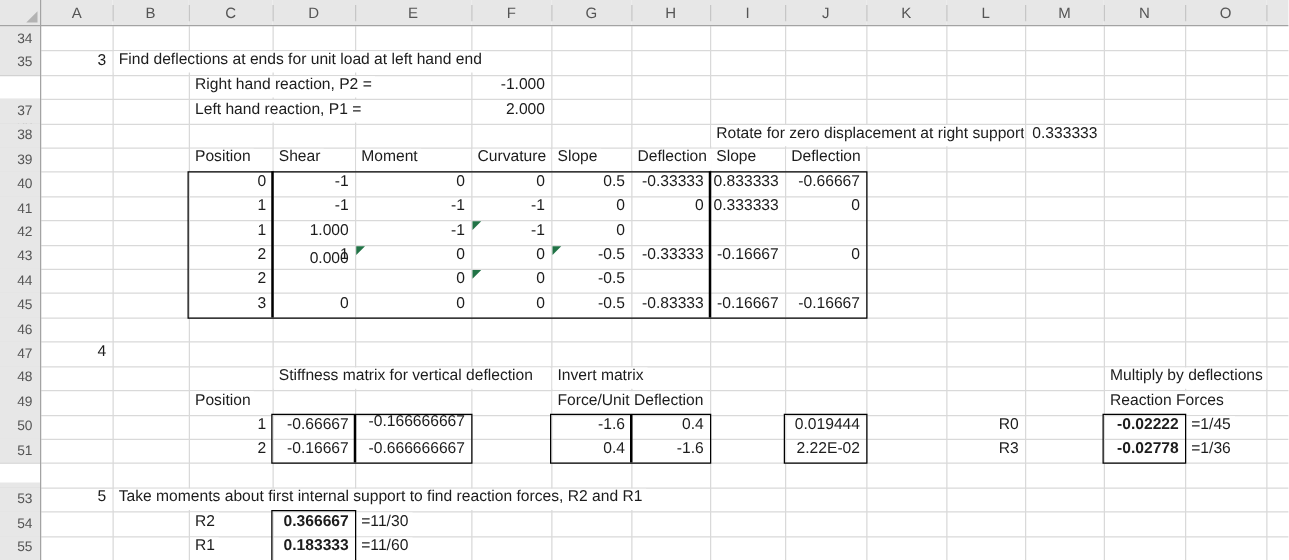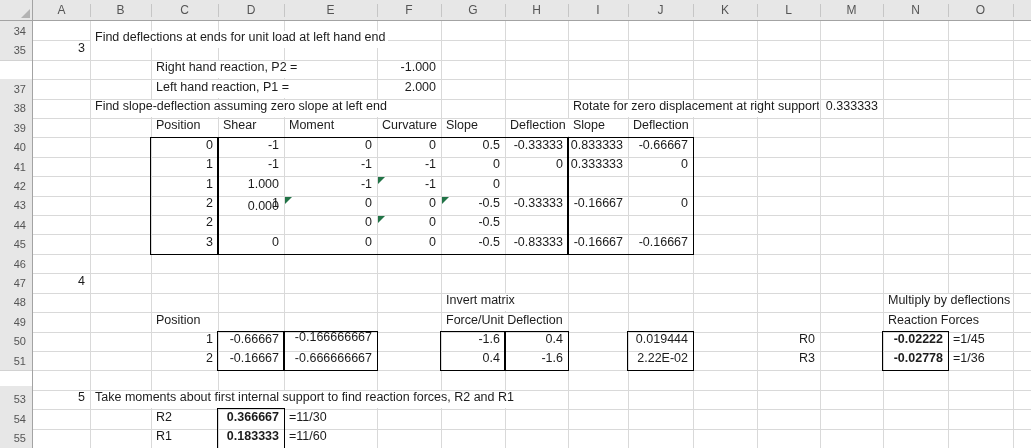--- a/index.html
+++ b/index.html
@@ -76,26 +76,25 @@
       <div class="gl-h" style="left: 33px; top: 331.544px; width: 998px;"></div>
       <div class="gl-h" style="left: 33px; top: 350.953px; width: 998px;"></div>
       <div class="gl-h" style="left: 33px; top: 370.362px; width: 998px;"></div>
       <div class="gl-h" style="left: 33px; top: 389.771px; width: 998px;"></div>
       <div class="gl-h" style="left: 33px; top: 409.18px; width: 998px;"></div>
       <div class="gl-h" style="left: 33px; top: 428.589px; width: 998px;"></div>
       <div class="gl-h" style="left: 33px; top: 447.998px; width: 998px;"></div>
     </div>
   <div class="layer" id="cell-layer">
       <div class="cell al-r" style="top: 41.409px; height: 17.409px; left: 34px; width: 51px;">3</div>
-      <div class="cell al-l" style="top: 31px; height: 17.409px; left: 91px;">Find deflections at ends for unit load at left hand end</div>
+      <div class="cell al-l" style="top: 41px; height: 17.409px; left: 91px;">Find deflections at ends for unit load at left hand end</div>
       <div class="cell al-l" style="top: 60.818px; height: 17.409px; left: 152px;">Right hand reaction, P2 =</div>
       <div class="cell al-r" style="top: 60.818px; height: 17.409px; left: 378px; width: 58px;">-1.000</div>
       <div class="cell al-l" style="top: 80.227px; height: 17.409px; left: 152px;">Left hand reaction, P1 =</div>
       <div class="cell al-r" style="top: 80.227px; height: 17.409px; left: 378px; width: 58px;">2.000</div>
-      <div class="cell al-l" style="top: 99.636px; height: 17.409px; left: 91px;">Find slope-deflection assuming zero slope at left end</div>
       <div class="cell al-l clip" style="top: 99.636px; height: 17.409px; left: 569px; width: 250px;">Rotate for zero displacement at right support</div>
       <div class="cell al-r" style="top: 99.636px; height: 17.409px; left: 821px; width: 57px;">0.333333</div>
       <div class="cell al-l" style="top: 119.045px; height: 17.409px; left: 152px;">Position</div>
       <div class="cell al-l" style="top: 119.045px; height: 17.409px; left: 219px;">Shear</div>
       <div class="cell al-l" style="top: 119.045px; height: 17.409px; left: 285px;">Moment</div>
       <div class="cell al-l" style="top: 119.045px; height: 17.409px; left: 378px;">Curvature</div>
       <div class="cell al-l" style="top: 119.045px; height: 17.409px; left: 442px;">Slope</div>
       <div class="cell al-l" style="top: 119.045px; height: 17.409px; left: 506px;">Deflection</div>
       <div class="cell al-l" style="top: 119.045px; height: 17.409px; left: 569px;">Slope</div>
       <div class="cell al-l" style="top: 119.045px; height: 17.409px; left: 629px;">Deflection</div>
@@ -135,20 +134,21 @@
       <div class="cell al-r" style="top: 216.09px; height: 17.409px; left: 442px; width: 58px;">-0.5</div>
       <div class="cell al-r" style="top: 235.499px; height: 17.409px; left: 152px; width: 61px;">3</div>
       <div class="cell al-r" style="top: 235.499px; height: 17.409px; left: 219px; width: 60px;">0</div>
       <div class="cell al-r" style="top: 235.499px; height: 17.409px; left: 285px; width: 87px;">0</div>
       <div class="cell al-r" style="top: 235.499px; height: 17.409px; left: 378px; width: 58px;">0</div>
       <div class="cell al-r" style="top: 235.499px; height: 17.409px; left: 442px; width: 58px;">-0.5</div>
       <div class="cell al-r" style="top: 235.499px; height: 17.409px; left: 506px; width: 57px;">-0.83333</div>
       <div class="cell al-r" style="top: 235.499px; height: 17.409px; left: 569px; width: 54px;">-0.16667</div>
       <div class="cell al-r" style="top: 235.499px; height: 17.409px; left: 629px; width: 59px;">-0.16667</div>
       <div class="cell al-r" style="top: 274.317px; height: 17.409px; left: 34px; width: 51px;">4</div>
+      <div class="cell al-l clip" style="top: 293.726px; height: 17.409px; left: 219px; width: 221px;">Stiffness matrix for vertical deflection</div>
       <div class="cell al-l" style="top: 293.726px; height: 17.409px; left: 442px;">Invert matrix</div>
       <div class="cell al-l" style="top: 293.726px; height: 17.409px; left: 884px;">Multiply by deflections</div>
       <div class="cell al-l" style="top: 313.135px; height: 17.409px; left: 152px;">Position</div>
       <div class="cell al-l" style="top: 313.135px; height: 17.409px; left: 442px;">Force/Unit Deflection</div>
       <div class="cell al-l" style="top: 313.135px; height: 17.409px; left: 884px;">Reaction Forces</div>
       <div class="cell al-r" style="top: 332.544px; height: 17.409px; left: 152px; width: 61px;">1</div>
       <div class="cell al-r" style="top: 332.544px; height: 17.409px; left: 219px; width: 60px;">-0.66667</div>
       <div class="cell al-r" style="top: 332.544px; height: 15px; left: 285px; width: 87px;">-0.166666667</div>
       <div class="cell al-r" style="top: 332.544px; height: 17.409px; left: 442px; width: 58px;">-1.6</div>
       <div class="cell al-r" style="top: 332.544px; height: 17.409px; left: 506px; width: 57px;">0.4</div>

